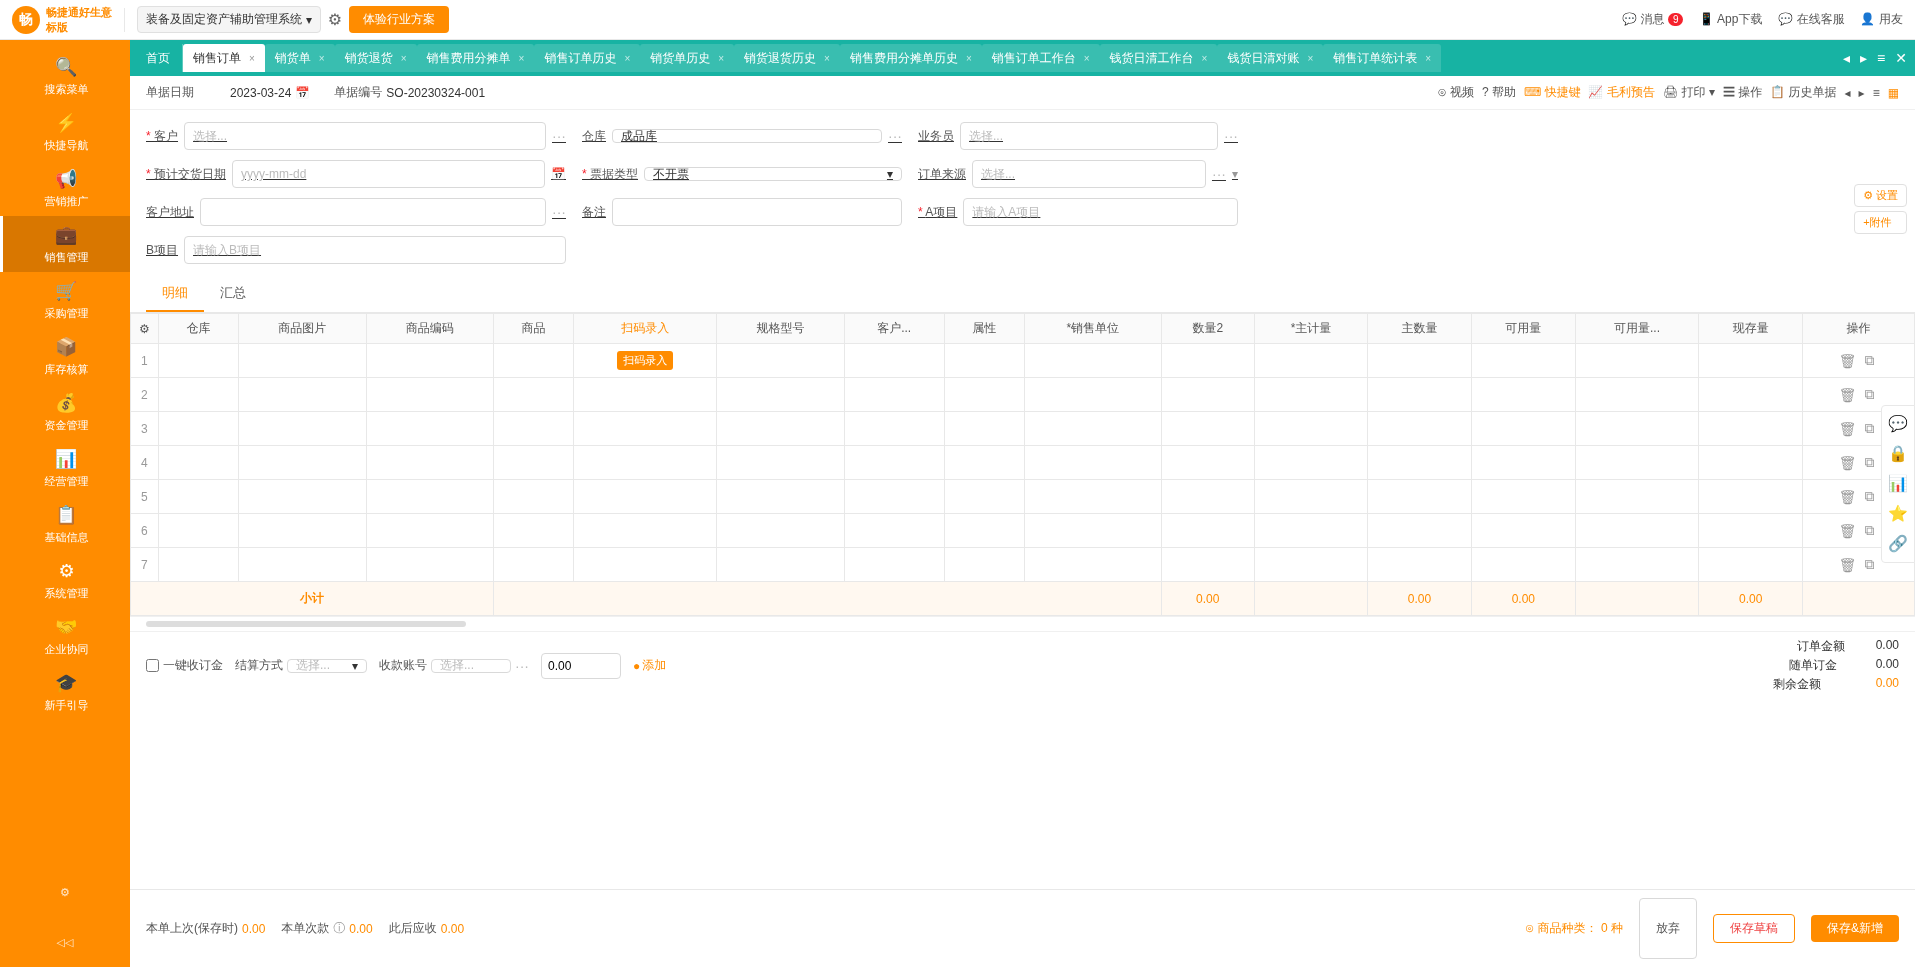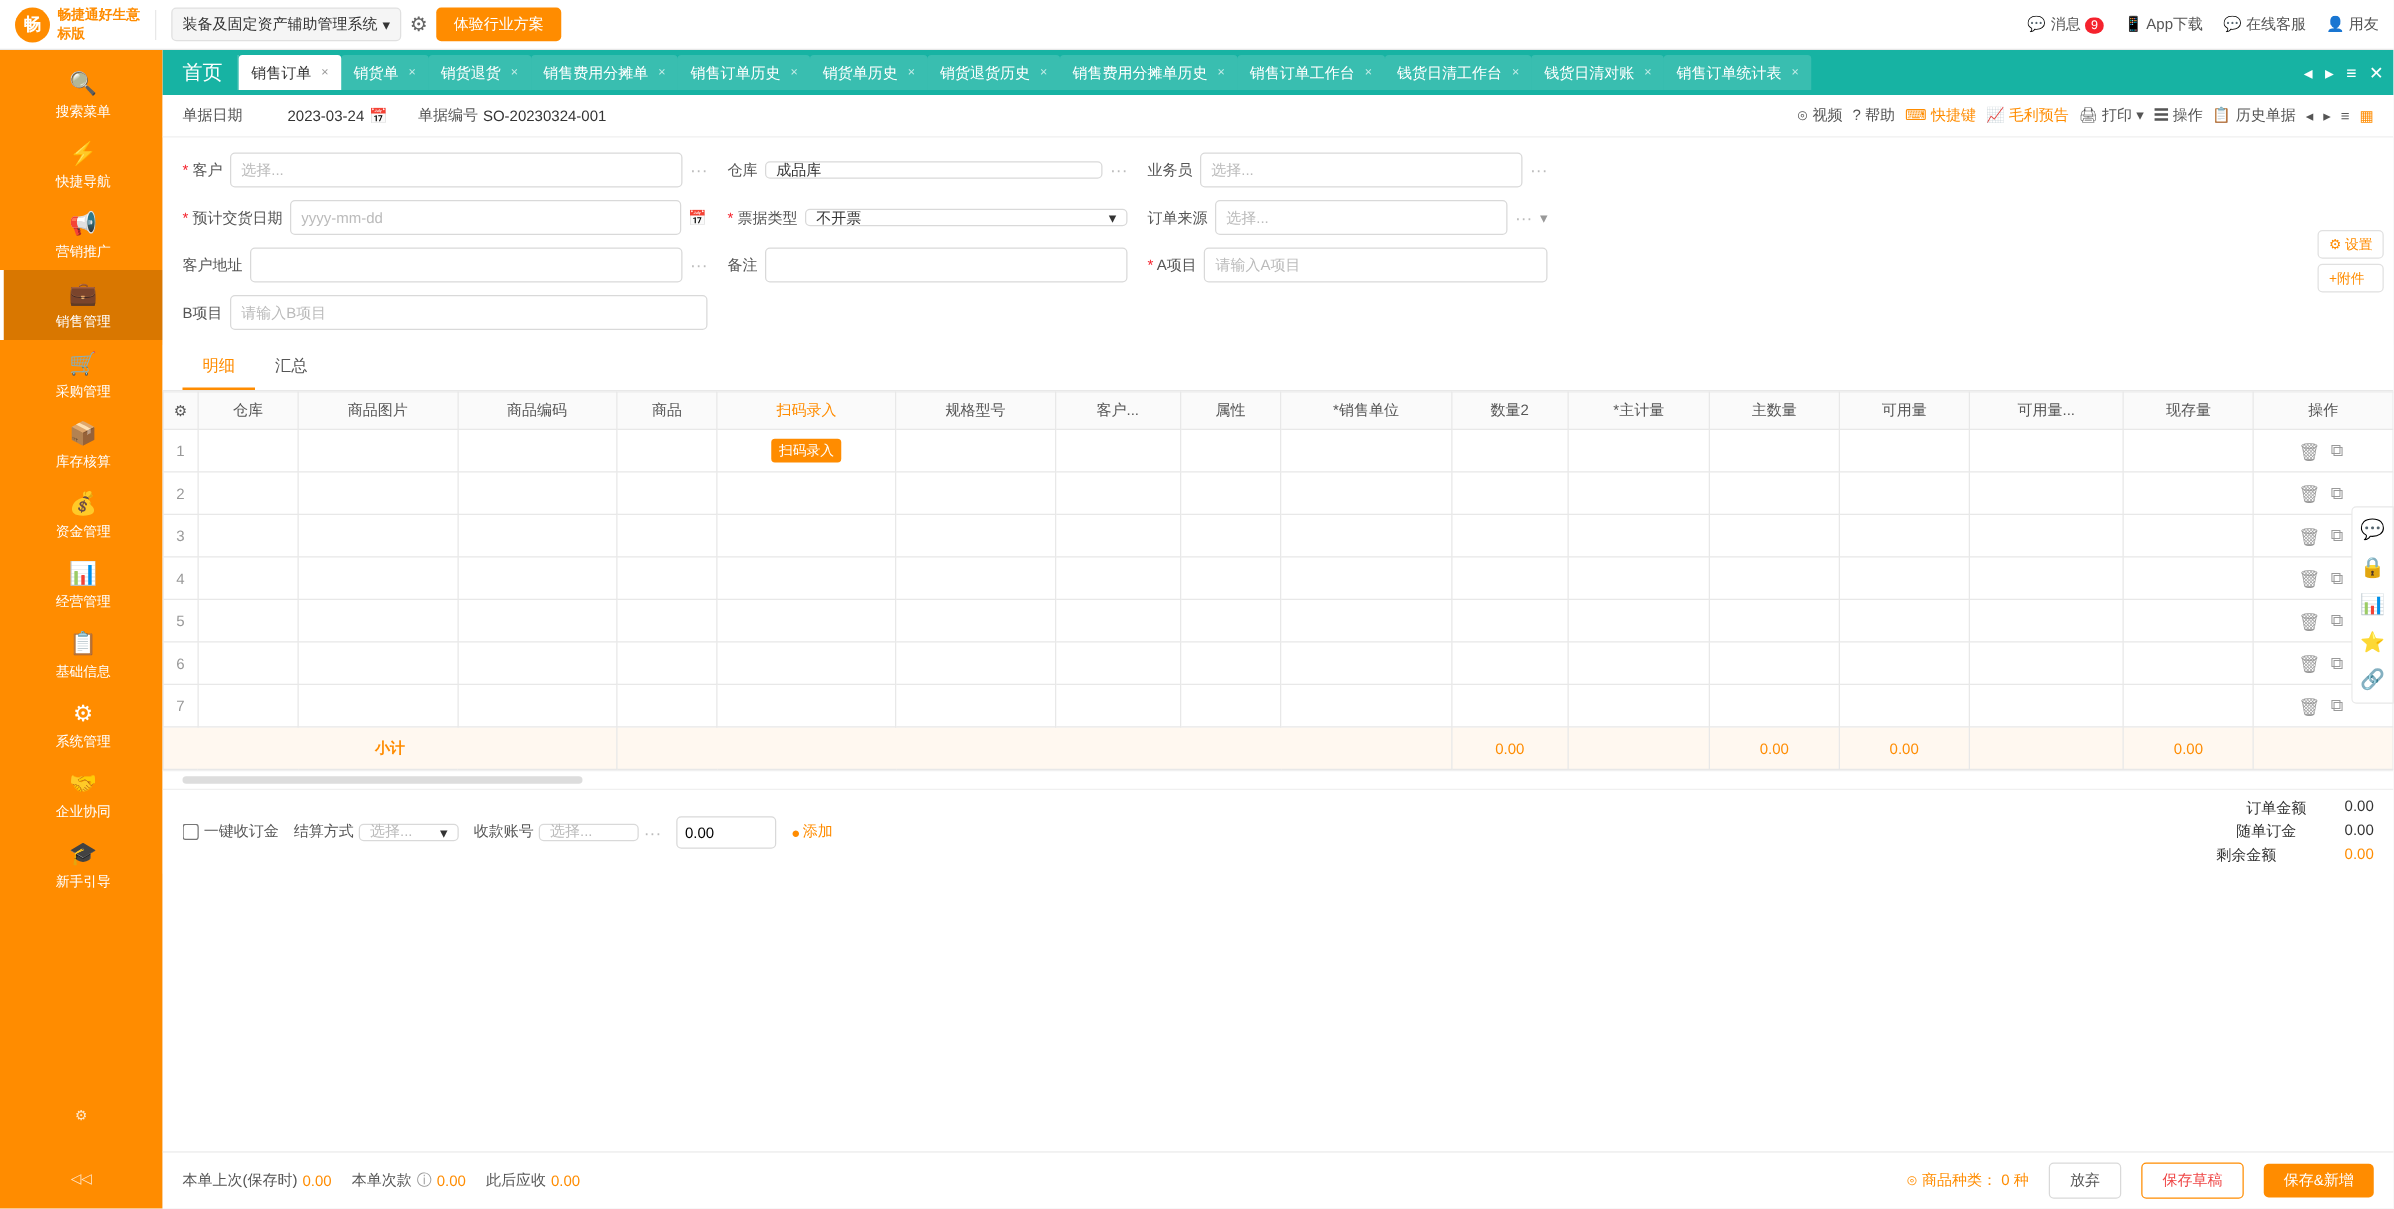--- a/index.html
+++ b/index.html
@@ -25,37 +25,37 @@
     .sidebar-item { display: flex; flex-direction: column; align-items: center; justify-content: center; height: 56px; color: white; cursor: pointer; font-size: 11px; gap: 4px; border-left: 3px solid transparent; }
     .sidebar-item.active { background: rgba(0,0,0,0.15); border-left-color: white; }
     .sidebar-item .icon { font-size: 18px; }
     .sidebar-footer-item { display: flex; flex-direction: column; align-items: center; justify-content: center; height: 50px; color: rgba(255,255,255,0.8); cursor: pointer; font-size: 11px; gap: 3px; }
 
     
     .nav-tab { display: flex; align-items: center; gap: 4px; padding: 4px 10px; background: rgba(255,255,255,0.15); color: white; border-radius: 3px 3px 0 0; font-size: 12px; cursor: pointer; white-space: nowrap; height: 28px; }
     .nav-tab.active { background: #fff; color: #333; }
     .nav-tab .close-x { font-size: 10px; color: rgba(255,255,255,0.7); margin-left: 4px; }
     .nav-tab.active .close-x { color: #999; }
-    .nav-tab-home { padding: 4px 12px; background: #17b3a3; color: white; font-size: 16px; cursor: pointer; height: 28px; display: flex; align-items: center; border-right: 1px solid rgba(255,255,255,0.3); }
+    .nav-tab-home { padding: 4px 12px; background: #17b3a3; color: white; font-size: 12px; cursor: pointer; height: 28px; display: flex; align-items: center; border-right: 1px solid rgba(255,255,255,0.3); }
     .nav-tab-arrows { margin-left: auto; display: flex; align-items: center; gap: 2px; }
     .nav-tab-arrows span { color: white; cursor: pointer; padding: 2px 4px; font-size: 14px; }
     .nav-tab-ctrl { color: white; cursor: pointer; padding: 2px 6px; font-size: 16px; }
 
     
     .form-header { display: flex; align-items: center; padding: 8px 16px; background: #fff; border-bottom: 1px solid #f0f0f0; gap: 24px; }
     .form-field-row { display: flex; align-items: center; gap: 4px; font-size: 12px; }
     .form-field-label { color: #555; }
     .form-field-value { color: #333; font-weight: 500; }
     .header-actions { margin-left: auto; display: flex; align-items: center; gap: 8px; font-size: 12px; color: #555; }
     .header-actions span { cursor: pointer; }
     .header-actions .orange { color: #ff8c00; }
 
     
     .form-body { padding: 12px 16px; display: flex; flex-direction: column; gap: 10px; }
-    .form-row { display: flex; align-items: center; gap: 16px; }
+    .form-row { display: flex; align-items: center; gap: 16px; text-decoration: underline; }
     .form-group { display: flex; align-items: center; gap: 6px; flex: 1; }
     .form-group label { color: #555; font-size: 12px; white-space: nowrap; }
     .form-group label.required::before { content: '* '; color: #f5222d; }
     .form-input { border: 1px solid #d9d9d9; border-radius: 4px; padding: 4px 8px; font-size: 12px; height: 28px; flex: 1; outline: none; color: #333; background: #fff; }
     .form-input::placeholder { color: #bbb; }
     .form-select { border: 1px solid #d9d9d9; border-radius: 4px; padding: 4px 8px; font-size: 12px; height: 14px; background: #fff; cursor: pointer; display: flex; align-items: center; justify-content: space-between; flex: 1; color: #333; }
     .form-select-placeholder { color: #bbb; }
     .dotted-btn { color: #bbb; font-size: 14px; cursor: pointer; }
 
     
@@ -70,21 +70,21 @@
     .scan-btn { background: #ff8c00; color: white; border: none; border-radius: 3px; padding: 2px 6px; font-size: 11px; cursor: pointer; white-space: nowrap; }
     .subtotal-row td { background: #fff8f0; font-weight: 500; color: #ff8c00; }
     .subtotal-label { color: #ff8c00; font-weight: bold; }
     .action-icons { display: flex; align-items: center; gap: 4px; justify-content: center; }
     .action-icon { width: 18px; height: 18px; cursor: pointer; color: #999; font-size: 14px; display: flex; align-items: center; justify-content: center; }
 
     
     .bottom-bar { background: #fff; border-top: 1px solid #e8e8e8; padding: 8px 16px; display: flex; align-items: center; gap: 16px; flex-shrink: 0; }
     .bottom-stat { display: flex; align-items: center; gap: 4px; font-size: 12px; color: #555; }
     .bottom-stat .val { color: #ff8c00; }
-    .btn-discard { border: 1px solid #d9d9d9; background: #fff; border-radius: 4px; padding: 5px 16px; font-size: 12px; cursor: pointer; color: #555; }
+    .btn-discard { border: 1px solid #d9d9d9; background: #fff; border-radius: 4px; padding: 21px 16px; font-size: 12px; cursor: pointer; color: #555; }
     .btn-save-draft { border: 1px solid #ff8c00; background: #fff; border-radius: 4px; padding: 5px 16px; font-size: 12px; cursor: pointer; color: #ef4444; }
     .btn-save-new { border: none; background: #ff8c00; border-radius: 4px; padding: 5px 16px; font-size: 12px; cursor: pointer; color: white; }
 
     
     .data-table-scroll { overflow-x: auto; }
     ::-webkit-scrollbar { height: 6px; width: 6px; }
     ::-webkit-scrollbar-track { background: #f1f1f1; }
     ::-webkit-scrollbar-thumb { background: #ccc; border-radius: 3px; }
 
     

